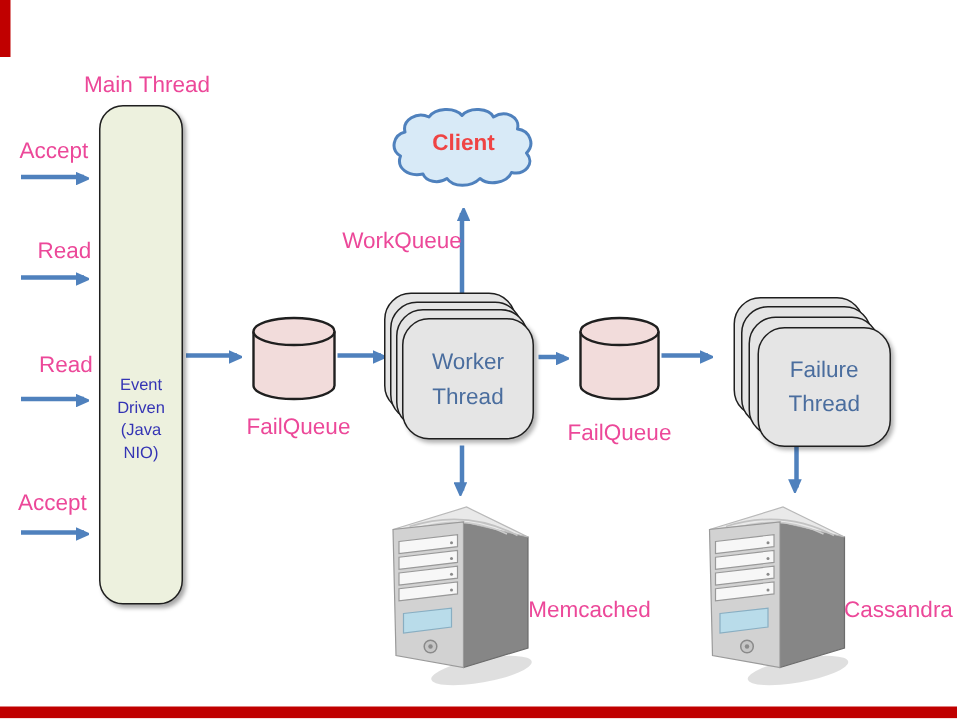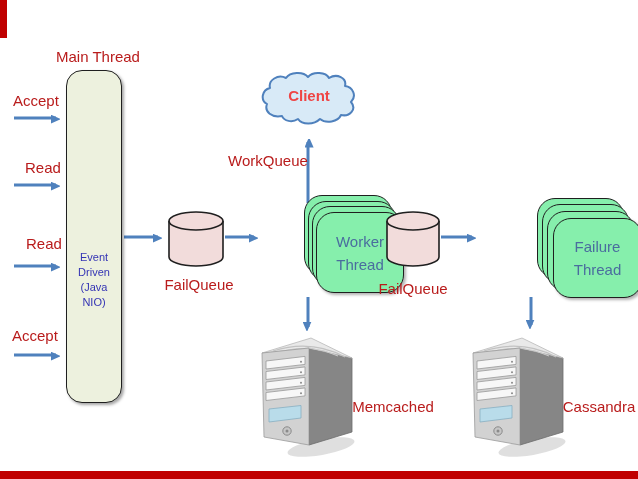--- a/index.html
+++ b/index.html
@@ -1,31 +1,31 @@
 <!DOCTYPE html>
 <html><head>
 <meta charset="utf-8">
 <style>
   html,body{margin:0;padding:0;background:#fff;}
   .canvas{position:relative;width:638px;height:479px;background:#ffffff;overflow:hidden;
           font-family:"Liberation Sans",sans-serif;color:#1a1a1a;}
   .abs{position:absolute;}
-  .lbl{position:absolute;font-size:15px;color:#b91c1c;white-space:nowrap;}
+  .lbl{position:absolute;font-size:15px;color:#ec4899;white-space:nowrap;}
   .lbl.center{text-align:center;}
   
   .red-bar{position:absolute;background:#c00000;}
   
   .main-rect{position:absolute;left:66px;top:70px;width:56px;height:333px;
              background:#edf1de;border:1.6px solid #1f1f1f;border-radius:16px;
              box-shadow:2px 2px 3px rgba(0,0,0,0.35);box-sizing:border-box;}
   .nio-text{position:absolute;left:66px;top:203px;width:56px;text-align:center;
             font-size:11px;line-height:15px;color:#3434b4;white-space:pre-line;margin-top:47px;}
   
-  .card{position:absolute;background:#86efac;border:1.6px solid #1f1f1f;border-radius:18px;
-        box-sizing:border-box;margin-left:48px;}
+  .card{position:absolute;background:#e5e5e5;border:1.6px solid #1f1f1f;border-radius:18px;
+        box-sizing:border-box;}
   .card.front{display:flex;flex-direction:column;align-items:center;justify-content:center;
               box-shadow:2px 2px 3px rgba(0,0,0,0.3);}
   .thread-text{font-size:15px;line-height:23px;color:#4a6d9e;text-align:center;}
   
   .cloud-text{position:absolute;left:261px;top:87px;width:96px;text-align:center;
               font-size:15px;font-weight:bold;color:#ef4444;}
   svg{display:block;}
 </style>
 </head>
 <body>

